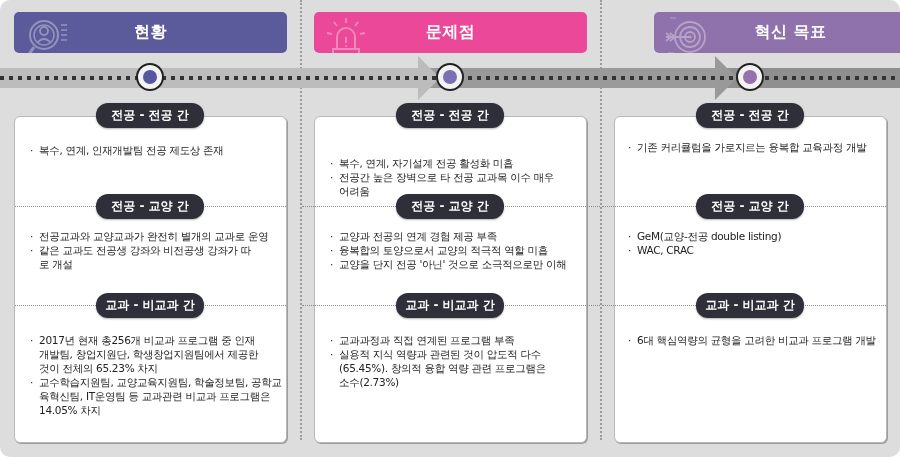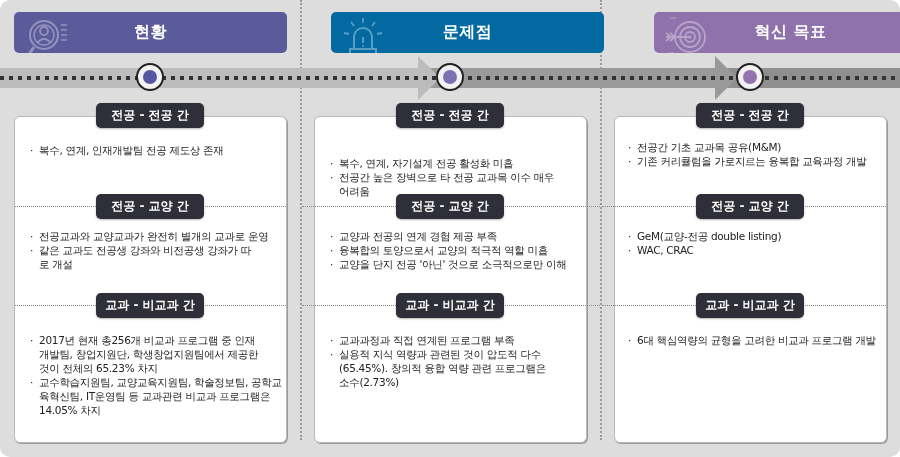--- a/index.html
+++ b/index.html
@@ -55,21 +55,21 @@
   
   .card {
     position: absolute; top: 116px; width: 273px; height: 327px;
     background: #ffffff; border-radius: 6px;
     border: 1px solid #b8b8b8; box-shadow: 1px 1px 0 #9c9c9c;
   }
   .hdiv {
     position: absolute; height: 0; border-top: 1px dotted #8a8a8a;
   }
   .pill {
-    position: absolute; width: 108px; height: 25px; border-radius: 5px;
+    position: absolute; width: 108px; height: 25px; border-radius: 12px;
     background: #2f2f3a; color: #ffffff; font-weight: bold; font-size: 12px;
     display: flex; align-items: center; justify-content: center;
     box-shadow: 0 1px 2px rgba(0,0,0,0.3);
   }
   .blist {
     position: absolute; list-style: none; font-size: 10.5px; line-height: 14px;
     color: #222222; letter-spacing: -0.3px;
   }
   .blist li { position: relative; padding-left: 9px; }
   .blist li::before { content: "·"; position: absolute; left: 0; top: 0; }
@@ -129,21 +129,21 @@
   <li>전공교과와 교양교과가 완전히 별개의 교과로 운영</li>
   <li style="width:225px;">같은 교과도 전공생 강좌와 비전공생 강좌가 따로 개설</li>
 </ul>
 
 <div class="pill" style="left:96px; top:293px;">교과 - 비교과 간</div>
 <ul class="blist" style="left:30px; top:333px; width:250px;">
   <li style="width:232px;">2017년 현재 총256개 비교과 프로그램 중 인재개발팀, 창업지원단, 학생창업지원팀에서 제공한 것이 전체의 65.23% 차지</li>
   <li style="width:252px;">교수학습지원팀, 교양교육지원팀, 학술정보팀, 공학교육혁신팀, IT운영팀 등 교과관련 비교과 프로그램은 14.05% 차지</li>
 </ul>
 
-<div class="head" style="left:314px; background:#0369a1;margin-left:17px;">
+<div class="head" style="left:314px; background:#ec4899;">
   <svg class="hicon" viewBox="0 0 44 44">
     <path d="M13 34 V22 A9 9 0 0 1 31 22 V34 Z" fill="none" stroke="#fff" stroke-width="2"></path>
     <rect x="9" y="34" width="26" height="6" fill="none" stroke="#fff" stroke-width="2"></rect>
     <line x1="22" y1="22" x2="22" y2="28" stroke="#fff" stroke-width="2"></line>
     <circle cx="22" cy="31" r="1" fill="#fff"></circle>
     <line x1="22" y1="3" x2="22" y2="8" stroke="#fff" stroke-width="1.8"></line>
     <line x1="10" y1="7" x2="13" y2="11" stroke="#fff" stroke-width="1.8"></line>
     <line x1="34" y1="7" x2="31" y2="11" stroke="#fff" stroke-width="1.8"></line>
     <line x1="3" y1="18" x2="8" y2="19" stroke="#fff" stroke-width="1.8"></line>
     <line x1="41" y1="18" x2="36" y2="19" stroke="#fff" stroke-width="1.8"></line>
@@ -188,21 +188,20 @@
   </svg>
   <span class="htitle">혁신 목표</span>
 </div>
 
 <div class="card" style="left:614px;"></div>
 <div class="hdiv" style="left:602px; width:284px; top:206px;"></div>
 <div class="hdiv" style="left:602px; width:284px; top:305px;"></div>
 
 <div class="pill" style="left:696px; top:103px;">전공 - 전공 간</div>
 <ul class="blist" style="left:628px; top:140px; width:262px;">
-  <li>전공간 기초 교과목 공유(M&amp;M)</li>
   <li>기존 커리큘럼을 가로지르는 융복합 교육과정 개발</li>
 </ul>
 
 <div class="pill" style="left:696px; top:194px;">전공 - 교양 간</div>
 <ul class="blist" style="left:628px; top:229px; width:250px;">
   <li>GeM(교양-전공 double listing)</li>
   <li>WAC, CRAC</li>
 </ul>
 
 <div class="pill" style="left:696px; top:293px;">교과 - 비교과 간</div>

